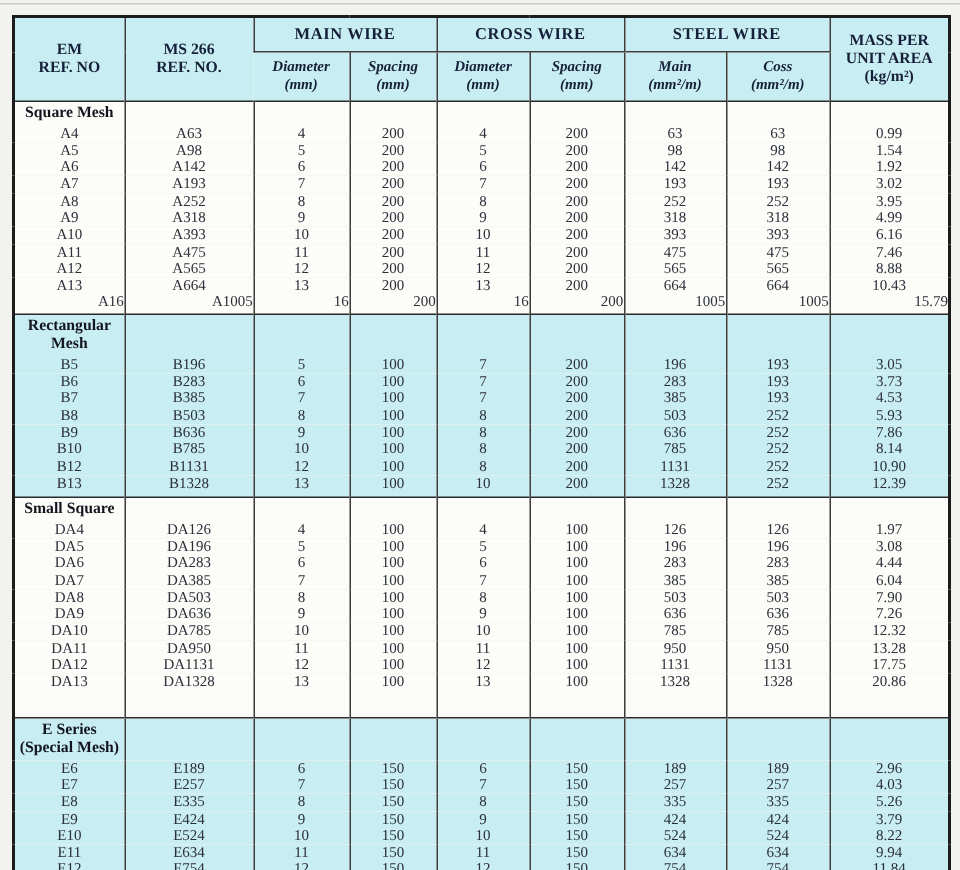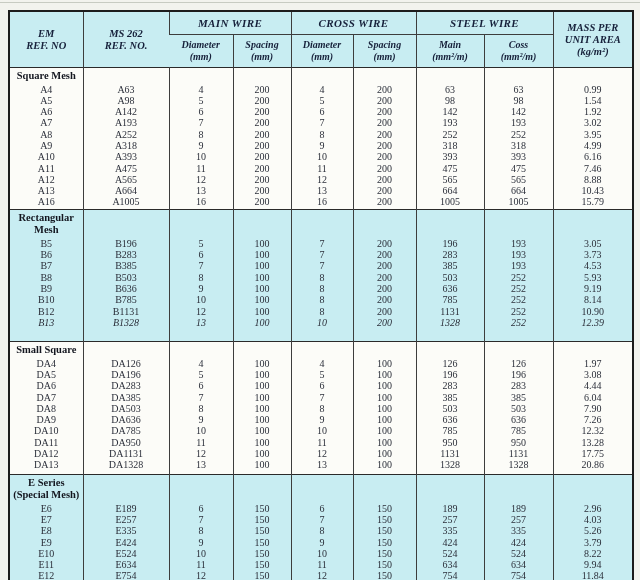--- a/index.html
+++ b/index.html
@@ -34,40 +34,40 @@
     overflow:hidden;
   }
   th:not(:first-child),td:not(:first-child){border-left:1px solid var(--grid);}
   thead th{
     background:var(--cyan);
     color:var(--head-text);
     font-weight:bold;
     font-size:10.5px;line-height:12px;
   }
   thead{border-bottom:1px solid var(--grid);}
-  thead tr.group-row th{height:22px;font-style:italic;}
+  thead tr.group-row th{height:22px;}
   thead tr.group-row th.group{
     font-size:11px;letter-spacing:.4px;
     border-bottom:1px solid var(--grid);
   }
   thead tr.sub-row th{height:32px;font-size:10px;font-style:italic;}
   tbody tr.section-heading{border-top:1px solid #2a2a2a;}
   tbody tr.tint-cyan td{background:var(--cyan);}
   tbody tr.tint-white td{background:var(--white-row);}
   td.section-title{
     font-weight:bold;color:#13161f;
     font-size:10.5px;line-height:12.5px;
     padding:2px 1px 1px;
   }
   tbody tr.data-row td{
     height:11.3px;line-height:11.3px;font-size:10px;
   }
-  tbody tr.sec-0.last td{padding-bottom:1px;}
-  tbody tr.sec-1.last td{padding-bottom:13px;font-style:italic;}
-  tbody tr.sec-2.last td{padding-bottom:3px;}
+  tbody tr.sec-0.last td{padding-bottom:1px;text-align:right;}
+  tbody tr.sec-1.last td{padding-bottom:3px;}
+  tbody tr.sec-2.last td{padding-bottom:17px;}
   tbody tr.sec-3.last td{padding-bottom:10px;}
 </style>
 </head>
 <body>
 
 <div class="top-rule"></div>
 
 <table class="mesh">
   <colgroup>
     <col style="width:74px">
@@ -77,21 +77,21 @@
     <col style="width:62px">
       <col style="width:63px">
     <col style="width:68px">
       <col style="width:69px">
     <col style="width:80px">
   </colgroup>
   <thead>
     <tr class="group-row">
       <th rowspan="2">EM
 REF. NO</th>
-      <th rowspan="2">MS 262
+      <th rowspan="2">MS 266
 REF. NO.</th>
       <th colspan="2" class="group">MAIN WIRE</th>
       <th colspan="2" class="group">CROSS WIRE</th>
       <th colspan="2" class="group">STEEL WIRE</th>
       <th rowspan="2">MASS PER
 UNIT AREA
 (kg/m²)</th>
     </tr>
     <tr class="sub-row">
       <th>Diameter
@@ -299,21 +299,21 @@
       </tr>
       <tr class="data-row tint-cyan sec-1">
         <td>B9</td>
         <td>B636</td>
         <td>9</td>
         <td>100</td>
         <td>8</td>
         <td>200</td>
         <td>636</td>
         <td>252</td>
-        <td>9.19</td>
+        <td>7.86</td>
       </tr>
       <tr class="data-row tint-cyan sec-1">
         <td>B10</td>
         <td>B785</td>
         <td>10</td>
         <td>100</td>
         <td>8</td>
         <td>200</td>
         <td>785</td>
         <td>252</td>

